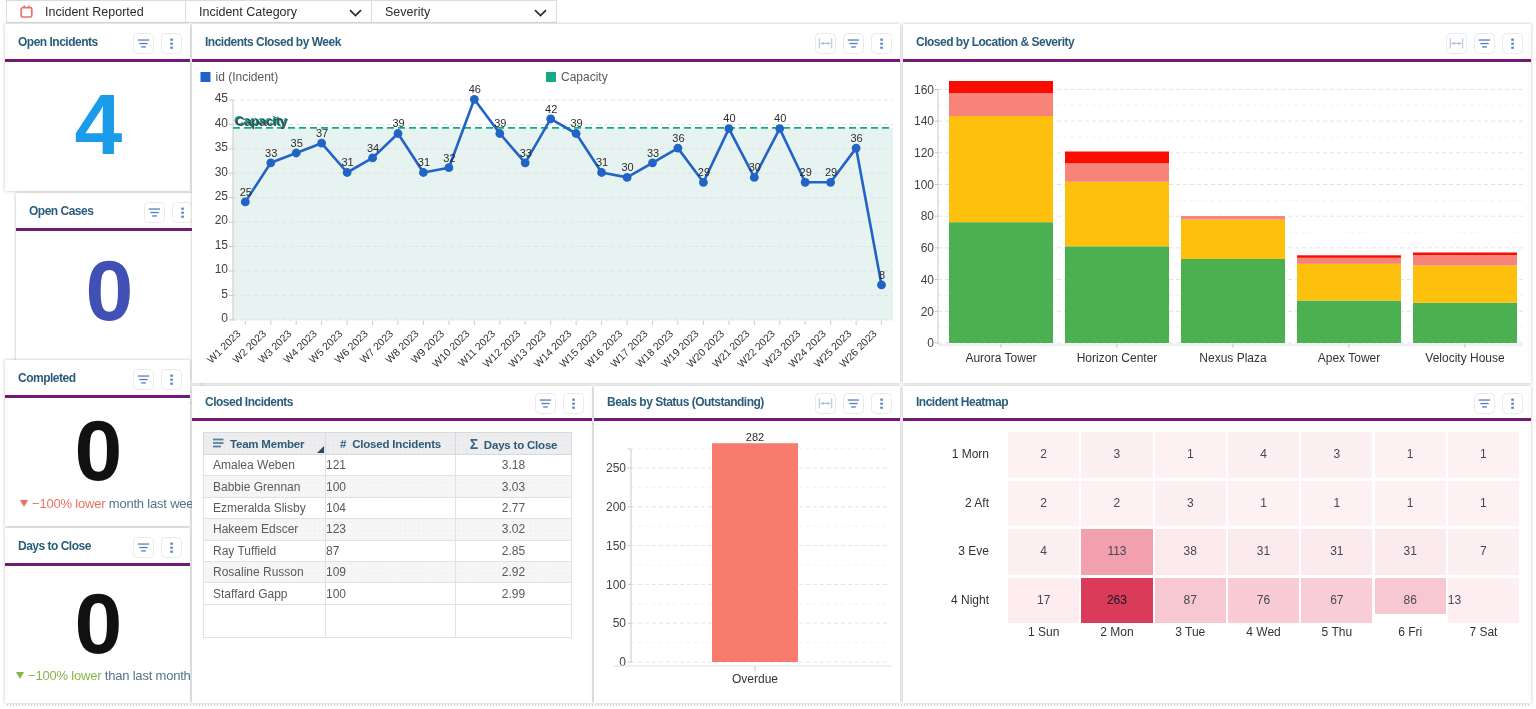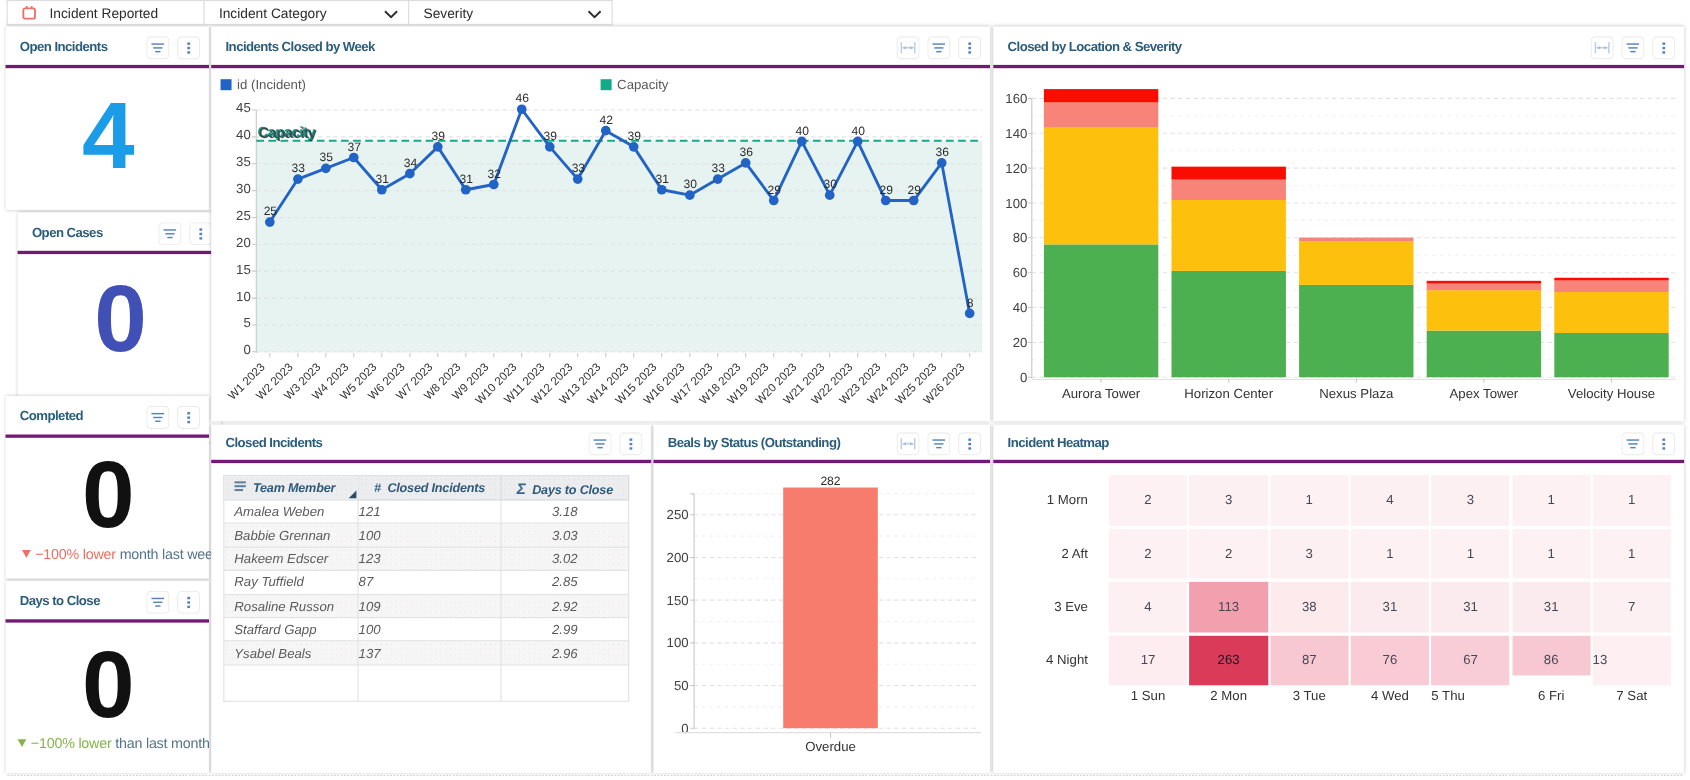--- a/index.html
+++ b/index.html
@@ -5,21 +5,21 @@
 html,body { width:1536px; height:709px; background:#fff; font-family:"Liberation Sans",sans-serif; overflow:hidden; }
 .panel { position:absolute; background:#fff; box-shadow:0 0 3px rgba(90,90,90,0.4); }
 .phead { position:absolute; left:0; top:0; right:0; height:38px; border-bottom:3px solid #701a75; }
 .ptitle { position:absolute; left:13px; top:50%; transform:translateY(-50%); color:#2a5d7c; font-weight:bold; letter-spacing:-0.5px; white-space:nowrap; }
 .fcell { position:absolute; top:0; height:23px; border:1px solid #dcdcdc; background:#fff; }
 .fcell span { position:absolute; top:50%; transform:translateY(-50%); font-size:12.5px; color:#2b2b2b; white-space:nowrap; }
 .chev { position:absolute; right:9px; top:8px; width:13px; height:8px; }
 .bignum { position:absolute; width:100%; text-align:center; font-weight:bold; font-size:86px; letter-spacing:-2px; }
 .delta { position:absolute; font-size:13px; letter-spacing:-0.2px; white-space:nowrap; }
 .tri { display:inline-block; width:0; height:0; border-left:4.5px solid transparent; border-right:4.5px solid transparent; border-top:7px solid; vertical-align:1px; margin-right:4px; }
-.ctable { border-collapse:collapse; font-size:12px; color:#5a5a5a;font-style:italic; }
+.ctable { border-collapse:collapse; font-size:12px; color:#5a5a5a; }
 .ctable th, .ctable td { border:1px solid #e2e2e2; height:21.4px; padding:0; }
 .ctable .c1 { width:122px; text-align:left; padding-left:9px; }
 .ctable .c2 { width:130px; }
 .ctable .c3 { width:116px; text-align:center; }
 .ctable th.c2 { width:130px; }
 .ctable th.c3 { width:116px; }
 .ctable tr.hd th { background-color:#ecedef; background-image:radial-gradient(circle, rgba(228,180,190,0.38) 0.6px, rgba(0,0,0,0) 0.7px); background-size:4.5px 4.5px; color:#2e5a7a; font-weight:bold; font-size:11.5px; letter-spacing:-0.2px; height:22px; border-color:#d8dade; }
 .ctable tr.even td { background-color:#f6f6f7; background-image:radial-gradient(circle, rgba(228,180,190,0.28) 0.6px, rgba(0,0,0,0) 0.7px); background-size:4.5px 4.5px; }
 .ctable tr.last td { height:33px; }
 .hsym { color:#38678c; font-weight:bold; }
@@ -417,44 +417,44 @@
 <tr class="">
           <td class="c1">Amalea Weben</td>
           <td class="c2">121</td>
           <td class="c3">3.18</td>
         </tr>
         <tr class="even">
           <td class="c1">Babbie Grennan</td>
           <td class="c2">100</td>
           <td class="c3">3.03</td>
         </tr>
+        <tr class="">
+          <td class="c1">Ezmeralda Slisby</td>
+          <td class="c2">104</td>
+          <td class="c3">2.77</td>
+        </tr>
         <tr class="even">
           <td class="c1">Hakeem Edscer</td>
           <td class="c2">123</td>
           <td class="c3">3.02</td>
         </tr>
         <tr class="">
           <td class="c1">Ray Tuffield</td>
           <td class="c2">87</td>
           <td class="c3">2.85</td>
         </tr>
         <tr class="even">
           <td class="c1">Rosaline Russon</td>
           <td class="c2">109</td>
           <td class="c3">2.92</td>
         </tr>
         <tr class="">
           <td class="c1">Staffard Gapp</td>
           <td class="c2">100</td>
           <td class="c3">2.99</td>
-        </tr>
-        <tr class="even">
-          <td class="c1">Ysabel Beals</td>
-          <td class="c2">137</td>
-          <td class="c3">2.96</td>
         </tr>
         <tr class="last">
           <td class="c1"></td>
           <td class="c2"></td>
           <td class="c3"></td>
         </tr>
 </tbody>
     </table>
 </div>
 <div class="panel" style="left:594px;top:386px;width:306px;height:317px">
@@ -561,18 +561,18 @@
       <div style="position:absolute;left:178.3px;top:191.5px;width:71.3px;height:45.5px;line-height:45.5px;text-align:center;font-size:12px;color:#0f172a;background:#da3b58">263</div>
       <div style="position:absolute;left:251.6px;top:191.5px;width:71.3px;height:45.5px;line-height:45.5px;text-align:center;font-size:12px;color:#474752;background:#f8c8d2">87</div>
       <div style="position:absolute;left:324.9px;top:191.5px;width:71.3px;height:45.5px;line-height:45.5px;text-align:center;font-size:12px;color:#474752;background:#f9cbd5">76</div>
       <div style="position:absolute;left:398.2px;top:191.5px;width:71.3px;height:45.5px;line-height:45.5px;text-align:center;font-size:12px;color:#474752;background:#f9cdd7">67</div>
       <div style="position:absolute;left:471.5px;top:191.5px;width:71.3px;height:36px;line-height:45.5px;text-align:center;font-size:12px;color:#474752;background:#f8c8d2">86</div>
       <div style="position:absolute;left:544.8px;top:191.5px;width:71.3px;height:45.5px;line-height:45.5px;text-align:left;font-size:12px;color:#474752;background:#fdeff2">13</div>
       <div style="position:absolute;left:105.0px;top:238px;width:71.3px;height:16px;line-height:16px;text-align:center;font-size:12px;color:#333">1 Sun</div>
       <div style="position:absolute;left:178.3px;top:238px;width:71.3px;height:16px;line-height:16px;text-align:center;font-size:12px;color:#333">2 Mon</div>
       <div style="position:absolute;left:251.6px;top:238px;width:71.3px;height:16px;line-height:16px;text-align:center;font-size:12px;color:#333">3 Tue</div>
       <div style="position:absolute;left:324.9px;top:238px;width:71.3px;height:16px;line-height:16px;text-align:center;font-size:12px;color:#333">4 Wed</div>
-      <div style="position:absolute;left:398.2px;top:238px;width:71.3px;height:16px;line-height:16px;text-align:left;font-size:12px;color:#333">5 Thu</div>
+      <div style="position:absolute;left:398.2px;top:238px;width:71.3px;height:16px;line-height:16px;text-align:center;font-size:12px;color:#333">5 Thu</div>
       <div style="position:absolute;left:471.5px;top:238px;width:71.3px;height:16px;line-height:16px;text-align:center;font-size:12px;color:#333">6 Fri</div>
       <div style="position:absolute;left:544.8px;top:238px;width:71.3px;height:16px;line-height:16px;text-align:center;font-size:12px;color:#333">7 Sat</div>
     </div>
 </div>
 <div style="position:absolute;left:6px;top:703.5px;width:1524px;height:2px;background-image:radial-gradient(circle, #d4d4d4 0.7px, rgba(0,0,0,0) 0.8px);background-size:3px 2.2px"></div>
 
 </body></html>

